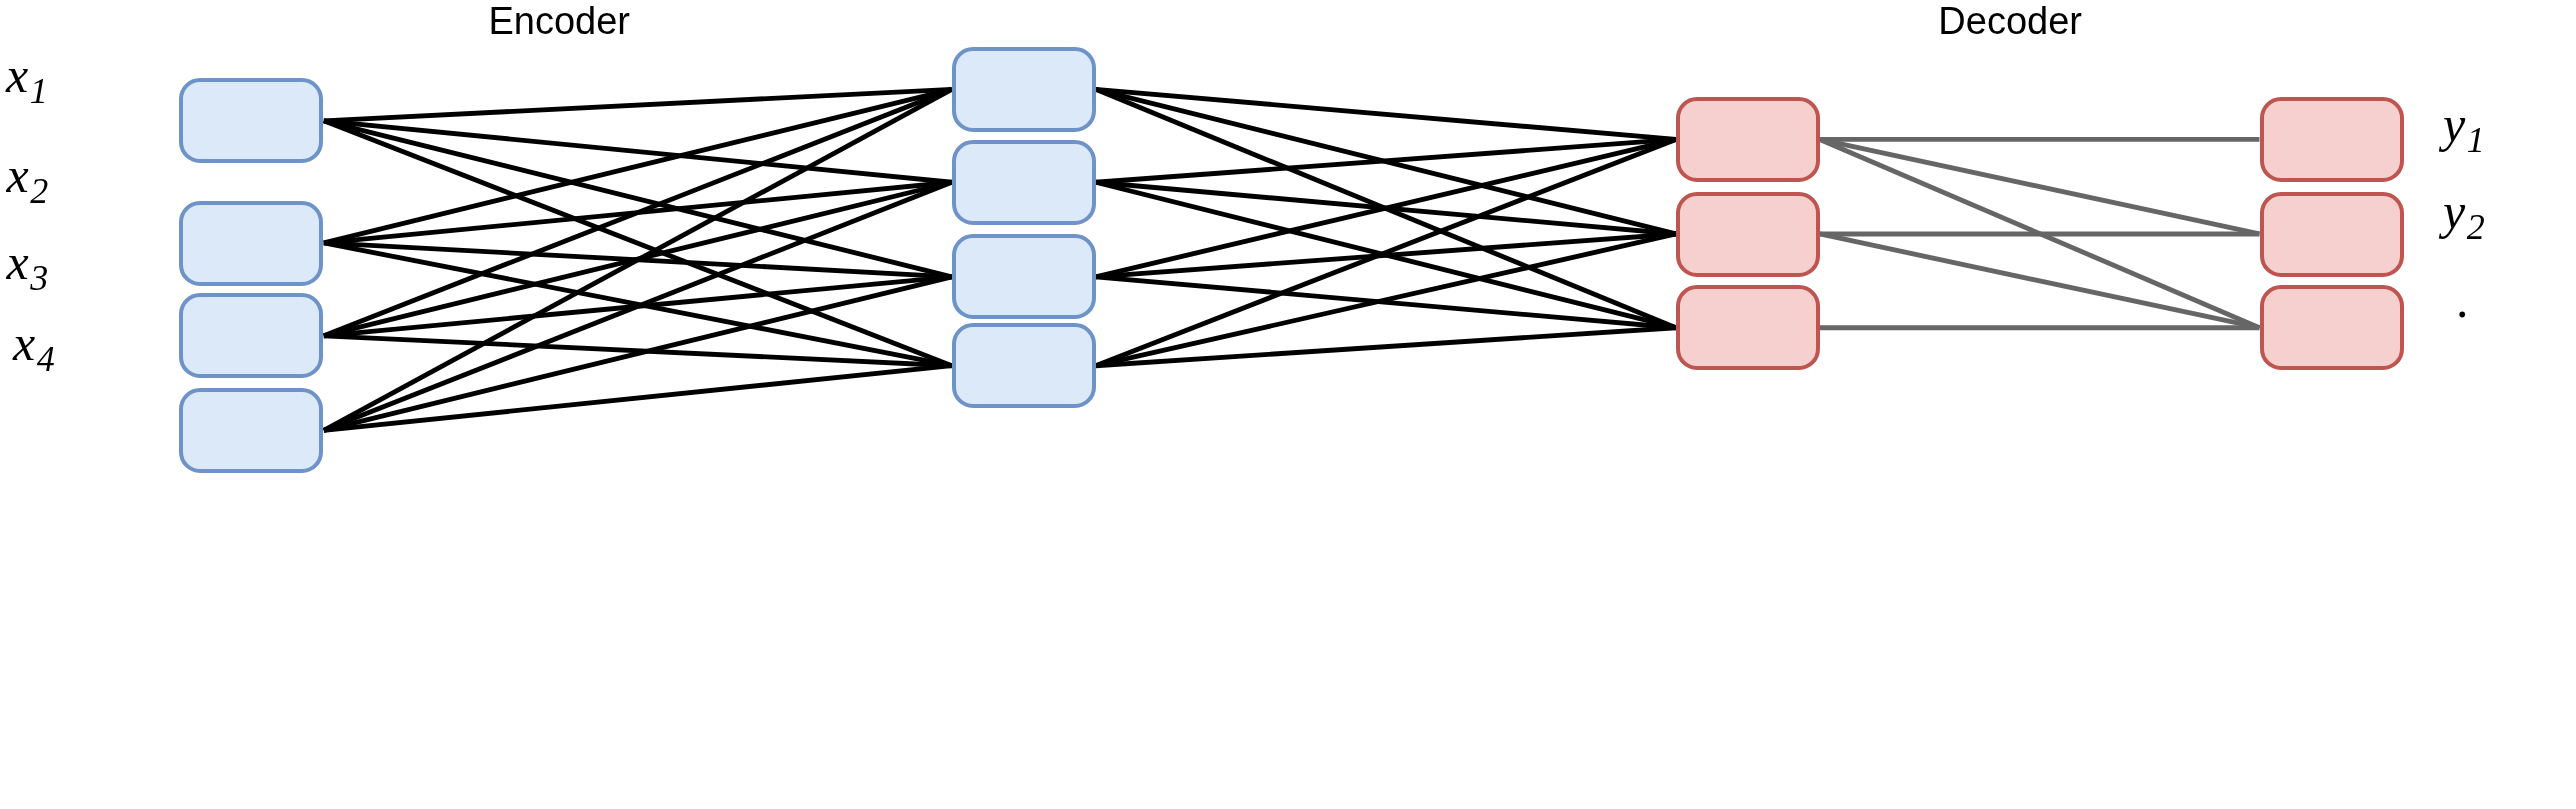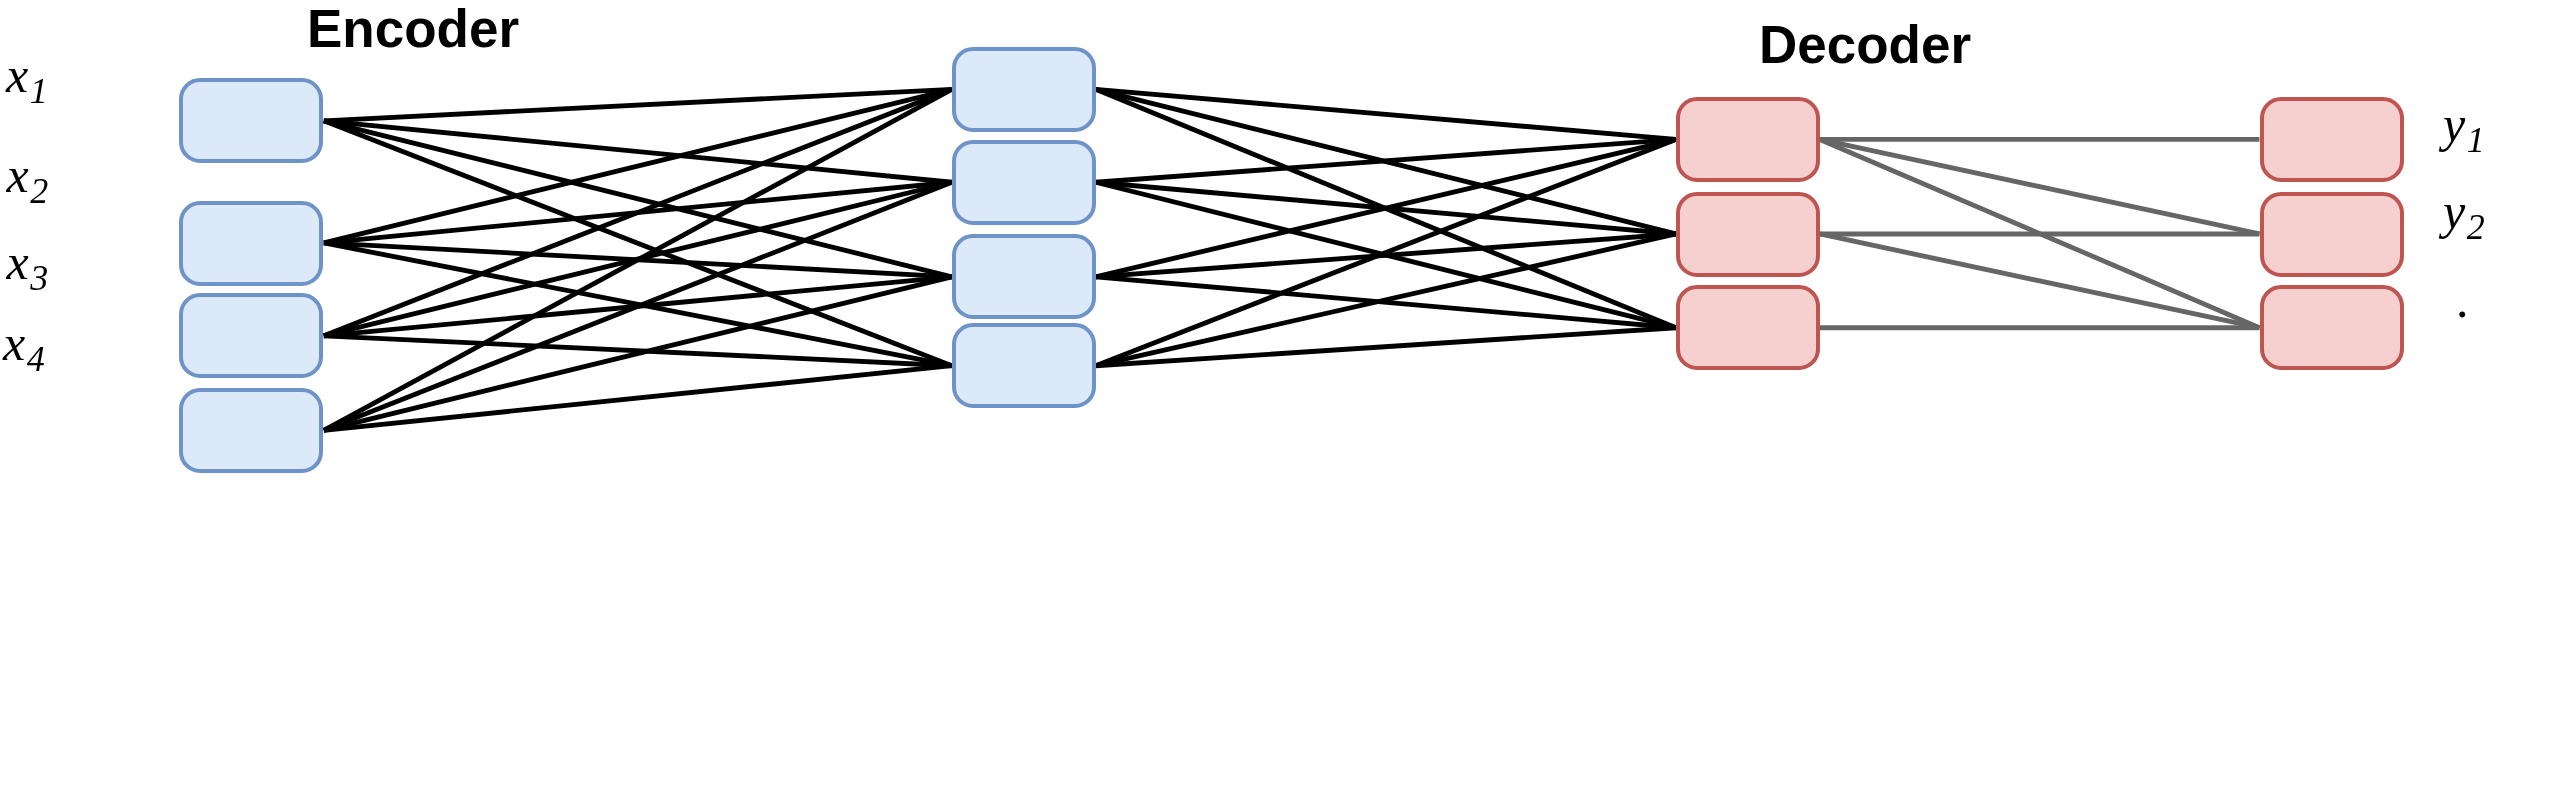--- a/index.html
+++ b/index.html
@@ -15,26 +15,26 @@
     position: relative;
     width: 2576px;
     height: 809px;
     background: #ffffff;
     overflow: hidden;
   }
   
   .section-title {
     position: absolute;
     font-family: "Liberation Sans", sans-serif;
-    font-weight: 700;
-    font-size: 53px;
+    font-weight: 400;
+    font-size: 38px;
     line-height: 1;
     color: #000000;
     white-space: nowrap;
-    text-align: left;
+    text-align: right;
   }
   
   .var-label {
     position: absolute;
     font-family: "Liberation Serif", serif;
     font-style: italic;
     font-size: 50px;
     line-height: 1;
     color: #000000;
     white-space: nowrap;
@@ -121,27 +121,27 @@
         <line x1="2251" y1="172.5" x2="2795" y2="289.5" stroke="#666666" stroke-width="6" stroke-linecap="butt"></line>
         <line x1="2251" y1="172.5" x2="2795" y2="405.5" stroke="#666666" stroke-width="6" stroke-linecap="butt"></line>
         <line x1="2251" y1="289.5" x2="2795" y2="289.5" stroke="#666666" stroke-width="6" stroke-linecap="butt"></line>
         <line x1="2251" y1="289.5" x2="2795" y2="405.5" stroke="#666666" stroke-width="6" stroke-linecap="butt"></line>
         <line x1="2251" y1="405.5" x2="2795" y2="405.5" stroke="#666666" stroke-width="6" stroke-linecap="butt"></line>
       </g>
     </svg>
 
   <div id="headings-host">
       <div class="section-title" style="left: 307px; top: 1.6px; width: 323px;">Encoder</div>
-      <div class="section-title" style="left: 1759px; top: 1.6px; width: 323px; margin-top: 16px;">Decoder</div>
+      <div class="section-title" style="left: 1759px; top: 1.6px; width: 323px;">Decoder</div>
     </div>
   <div id="labels-host">
       <div class="var-label" style="left: 6px; top: 50px;"><span>x</span><sub>1</sub></div>
       <div class="var-label" style="left: 6.5px; top: 150px;"><span>x</span><sub>2</sub></div>
       <div class="var-label" style="left: 6.5px; top: 237px; text-align: center;"><span>x</span><sub>3</sub></div>
-      <div class="var-label" style="left: 3px; top: 318px;"><span>x</span><sub>4</sub></div>
+      <div class="var-label" style="left: 13px; top: 318px;"><span>x</span><sub>4</sub></div>
       <div class="var-label" style="left: 2443px; top: 99px;"><span>y</span><sub>1</sub></div>
       <div class="var-label" style="left: 2443px; top: 186px;"><span>y</span><sub>2</sub></div>
       <div class="dot-label" style="left: 2456px; top: 275px;">.</div>
     </div>
   <div id="nodes-host">
       <div class="node blue" style="left: 179px; top: 78px; width: 144px; height: 85px;"></div>
       <div class="node blue" style="left: 179px; top: 201px; width: 144px; height: 85px;"></div>
       <div class="node blue" style="left: 179px; top: 293px; width: 144px; height: 85px;"></div>
       <div class="node blue" style="left: 179px; top: 388px; width: 144px; height: 85px;"></div>
       <div class="node blue" style="left: 952px; top: 47px; width: 144px; height: 85px;"></div>

